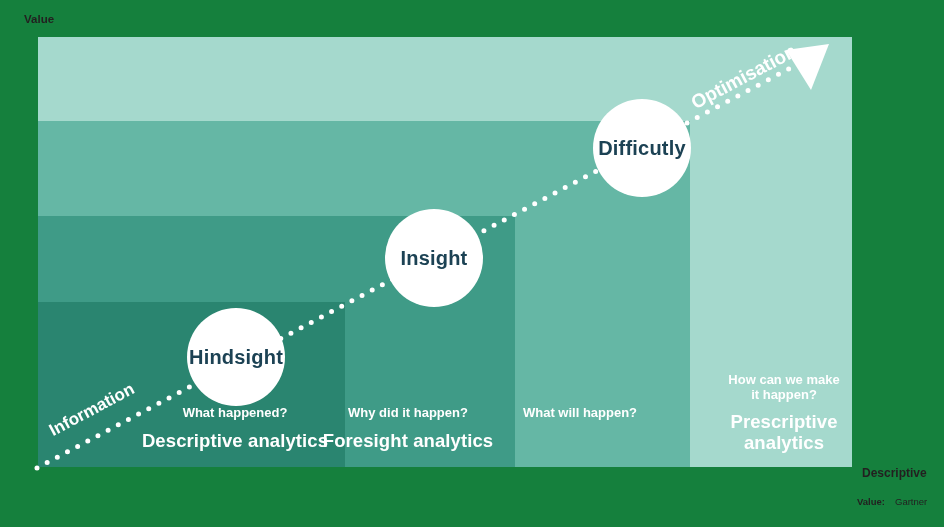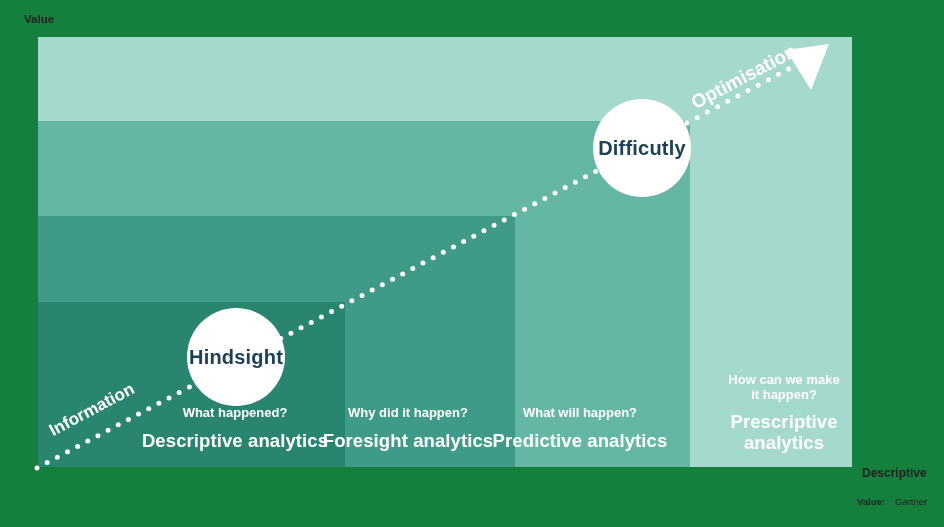--- a/index.html
+++ b/index.html
@@ -93,35 +93,37 @@
     <line x1="37" y1="468" x2="798" y2="64" stroke="#ffffff" stroke-width="5" stroke-linecap="round" stroke-dasharray="0 11.5"></line>
     <polygon points="786,50 829,44 811,90" fill="#ffffff"></polygon>
   </svg>
 
   <div class="flow-label" id="information-label">Information</div>
   <div class="flow-label" id="optimisation-label">Optimisation</div>
 
   <div class="milestone" id="milestone-hindsight">
     <span>Hindsight</span>
   </div>
+  <div class="milestone" id="milestone-insight">
+    <span>Insight</span>
+  </div>
   <div class="milestone" id="milestone-foresight">
     <span>Difficutly</span>
   </div>
 
   <div class="stage-text" id="stage-text-descriptive">
     <div class="stage-question">What happened?</div>
     <div class="stage-name">Descriptive analytics</div>
   </div>
   <div class="stage-text" id="stage-text-diagnostic">
     <div class="stage-question">Why did it happen?</div>
     <div class="stage-name">Foresight analytics</div>
   </div>
   <div class="stage-text" id="stage-text-predictive">
     <div class="stage-question">What will happen?</div>
-    <div class="stage-name">Predictive analytics</div>
   </div>
   <div class="stage-text" id="stage-text-prescriptive">
     <div class="stage-question">How can we make it happen?</div>
     <div class="stage-name">Prescriptive analytics</div>
   </div>
 
   <div id="difficulty-label">Descriptive</div>
 
   <div id="source-line">
     <span id="source-label">Value:</span><span id="source-value">Gartner</span>

